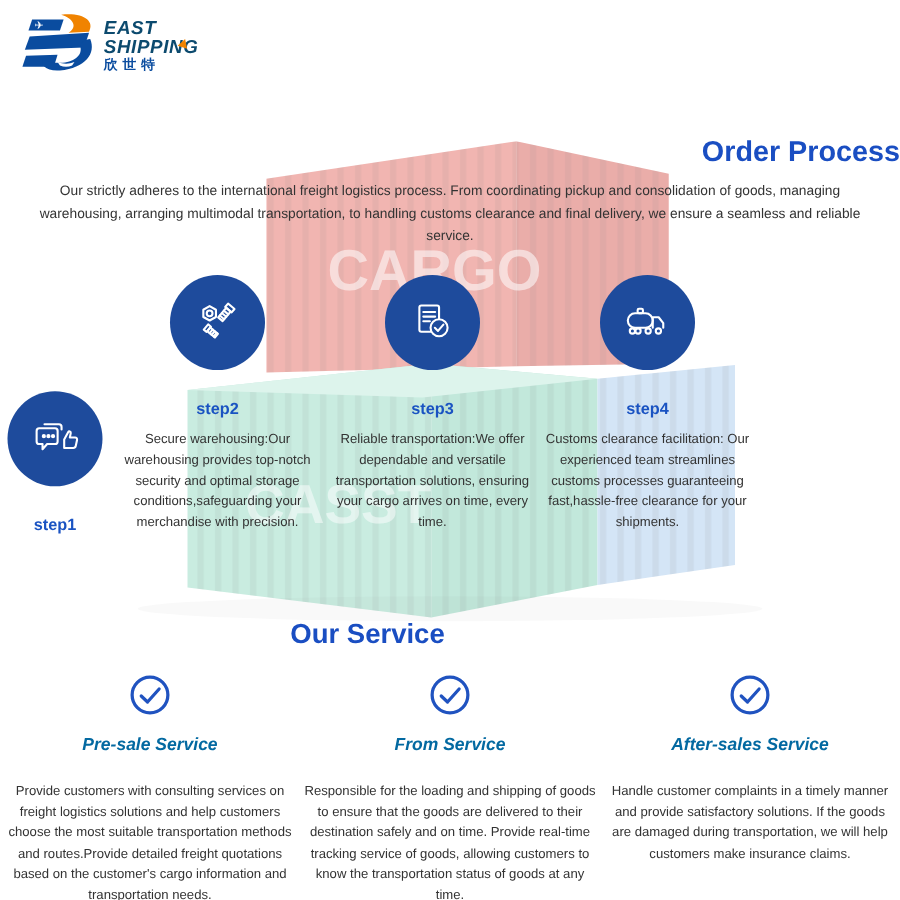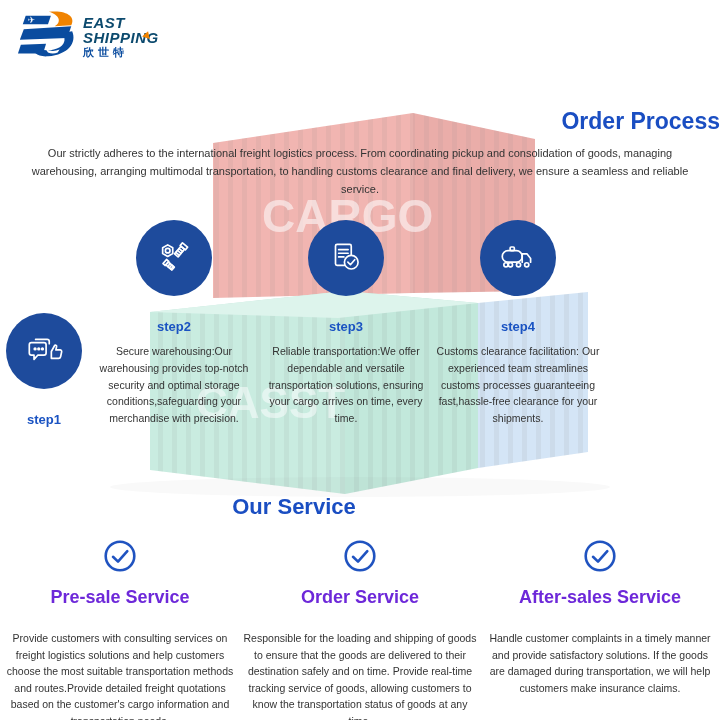--- a/index.html
+++ b/index.html
@@ -31,21 +31,21 @@
   .step-circle{width:76px;height:76px;border-radius:50%;background:#1e4b9c;
     display:flex;align-items:center;justify-content:center;}
   .step-label{margin-top:23px;font-size:13px;font-weight:700;color:#1a53c2;}
   .step-text{margin:9px 0 0;width:172px;text-align:center;font-size:10.5px;line-height:1.6;color:#333;}
 
   
   .os-title{position:absolute;top:494px;left:0;width:588px;text-align:center;
     font-size:22px;font-weight:800;color:#1a4ec2;z-index:2;margin:0;}
   .services{position:absolute;top:538px;left:0;width:720px;display:flex;z-index:2;}
   .service{width:240px;display:flex;flex-direction:column;align-items:center;}
-  .service-heading{margin-top:13px;font-size:18px;font-weight:700;color:#6d28d9;}
+  .service-heading{margin-top:13px;font-size:14px;font-weight:700;color:#0369a1;font-style:italic;}
   .service-text{margin:22px 0 0;width:234px;text-align:center;font-size:10.5px;line-height:1.58;color:#333;}
 </style>
 </head>
 <body>
 
 <svg class="bg-svg" width="720" height="720" viewBox="0 0 720 720">
   <defs>
     <pattern id="ribs" width="14" height="12" patternUnits="userSpaceOnUse">
       <rect width="14" height="12" fill="rgba(255,255,255,0)"></rect>
       <rect x="4" width="5" height="12" fill="rgba(0,0,0,0.10)"></rect>
@@ -184,21 +184,21 @@
     </svg>
     <div class="service-heading">Pre-sale Service</div>
     <p class="service-text">Provide customers with consulting services on freight logistics solutions and help customers choose the most suitable transportation methods and routes.Provide detailed freight quotations based on the customer's cargo information and transportation needs.</p>
   </div>
 
   <div class="service">
     <svg width="36" height="36" viewBox="0 0 36 36" fill="none" stroke="#2053c0" stroke-width="2.6" stroke-linecap="round" stroke-linejoin="round">
       <circle cx="18" cy="18" r="14.3"></circle>
       <polyline points="11,18.8 16,23.6 25.3,13.2"></polyline>
     </svg>
-    <div class="service-heading">Order Service</div>
+    <div class="service-heading">From Service</div>
     <p class="service-text">Responsible for the loading and shipping of goods to ensure that the goods are delivered to their destination safely and on time. Provide real-time tracking service of goods, allowing customers to know the transportation status of goods at any time.</p>
   </div>
 
   <div class="service">
     <svg width="36" height="36" viewBox="0 0 36 36" fill="none" stroke="#2053c0" stroke-width="2.6" stroke-linecap="round" stroke-linejoin="round">
       <circle cx="18" cy="18" r="14.3"></circle>
       <polyline points="11,18.8 16,23.6 25.3,13.2"></polyline>
     </svg>
     <div class="service-heading">After-sales Service</div>
     <p class="service-text">Handle customer complaints in a timely manner and provide satisfactory solutions. If the goods are damaged during transportation, we will help customers make insurance claims.</p>

